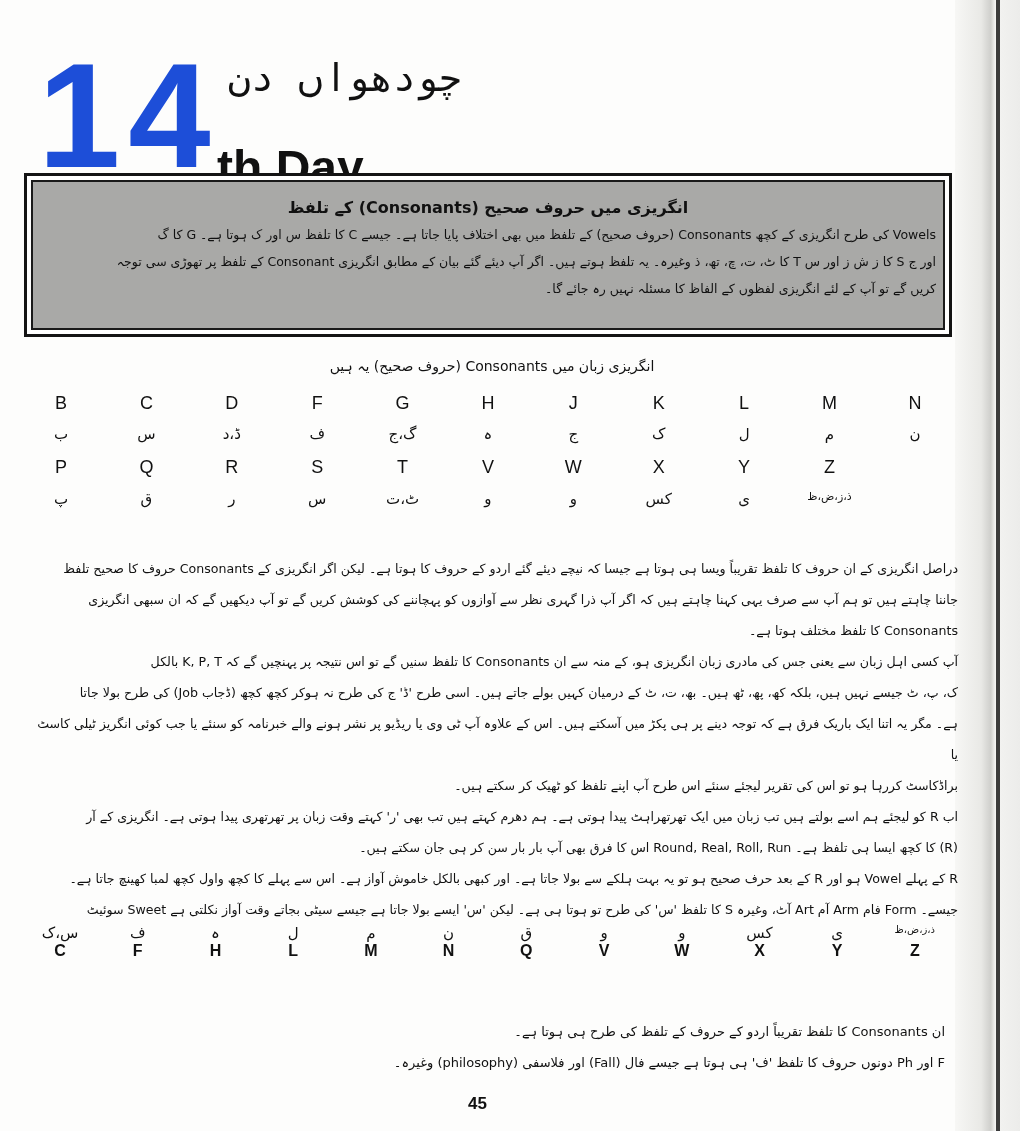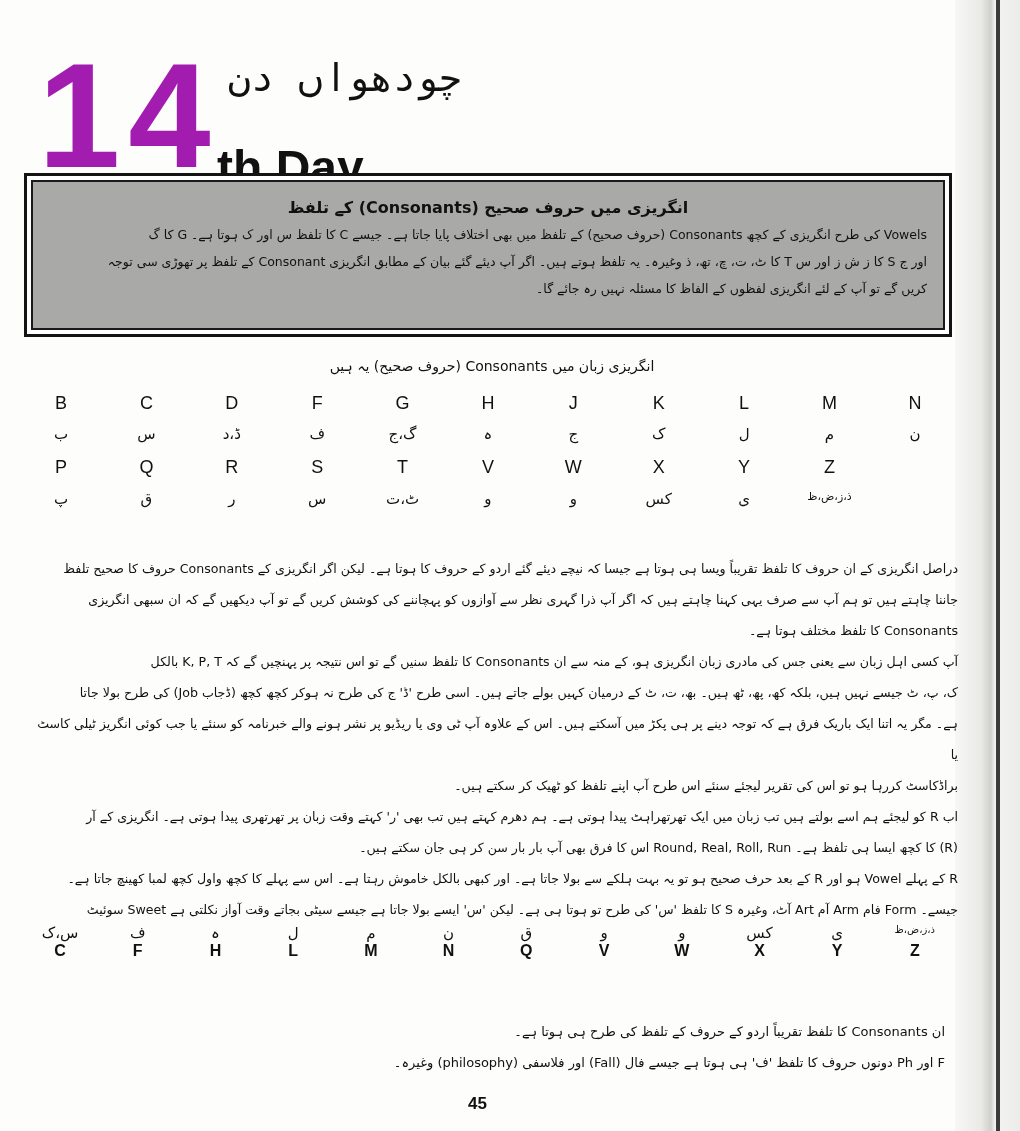--- a/index.html
+++ b/index.html
@@ -1,26 +1,26 @@
 <!DOCTYPE html>
 <html><head>
 <meta charset="utf-8">
 <style>
   html,body{margin:0;padding:0;}
   body{width:1020px;height:1131px;background:#fdfdfc;position:relative;overflow:hidden;font-family:"DejaVu Sans",sans-serif;color:#111;}
   .spine{position:absolute;left:955px;top:0;width:65px;height:1131px;background:linear-gradient(90deg,#f7f7f5 0%,#e9e9e6 40%,#cfcfcc 55%,#f3f3f1 62%,#ececea 100%);}
   .spine-line{position:absolute;left:996px;top:0;width:4px;height:1131px;background:#3b3b3b;}
   .header{position:absolute;left:38px;top:48px;}
-  .day-number{position:absolute;left:0;top:-6px;font-family:"Liberation Sans",sans-serif;font-weight:bold;font-size:148px;line-height:1;letter-spacing:8px;color:#a21caf;}
+  .day-number{position:absolute;left:0;top:-6px;font-family:"Liberation Sans",sans-serif;font-weight:bold;font-size:148px;line-height:1;letter-spacing:8px;color:#1d4ed8;}
   .day-urdu{position:absolute;left:190px;top:14px;font-family:Liberation Mono, monospace;font-size:38px;line-height:1;direction:rtl;white-space:nowrap;}
   .day-en{position:absolute;left:179px;top:64px;font-family:"Liberation Sans",sans-serif;font-weight:bold;font-size:48px;line-height:1;white-space:nowrap;margin-top:32px;}
   .box-outer{position:absolute;left:24px;top:173px;width:922px;height:158px;border:3px solid #141414;background:#fff;}
   .box-inner{position:absolute;left:4px;top:4px;right:4px;bottom:4px;border:2px solid #1a1a1a;background:#a9a9a7;}
   .box-title{text-align:center;font-size:16px;font-weight:bold;margin-top:16px;direction:rtl;}
-  .box-body{direction:rtl;text-align:right;font-size:12.5px;line-height:27px;padding:4px 16px 0 14px;}
+  .box-body{direction:rtl;text-align:right;font-size:12.5px;line-height:27px;padding:4px 7px 0 14px;}
   .subhead{position:absolute;left:0;width:960px;top:358px;text-align:center;font-size:14px;direction:rtl;margin-left:12px;}
   .grid{position:absolute;left:38px;width:900px;display:flex;justify-content:space-between;}
   .grid .cell{width:46px;text-align:center;}
   .latin{font-family:"Liberation Sans",sans-serif;font-size:18px;}
   .urdu{font-size:15px;direction:rtl;}
   .para{position:absolute;left:28px;width:930px;direction:rtl;text-align:right;font-size:12.6px;line-height:31px;}
   .grid2{position:absolute;left:40px;width:895px;display:flex;justify-content:space-between;}
   .grid2 .cell{width:40px;text-align:center;}
   .grid2 .latin{font-size:16px;font-weight:bold;}
   .note{position:absolute;right:75px;direction:rtl;text-align:right;font-size:13px;}
@@ -107,21 +107,21 @@
 <div class="para" style="top:553px;">
   <div>دراصل انگریزی کے ان حروف کا تلفظ تقریباً ویسا ہی ہوتا ہے جیسا کہ نیچے دیئے گئے اردو کے حروف کا ہوتا ہے۔ لیکن اگر انگریزی کے Consonants حروف کا صحیح تلفظ</div>
   <div>جاننا چاہتے ہیں تو ہم آپ سے صرف یہی کہنا چاہتے ہیں کہ اگر آپ ذرا گہری نظر سے آوازوں کو پہچاننے کی کوشش کریں گے تو آپ دیکھیں گے کہ ان سبھی انگریزی</div>
   <div>Consonants کا تلفظ مختلف ہوتا ہے۔</div>
   <div>آپ کسی اہل زبان سے یعنی جس کی مادری زبان انگریزی ہو، کے منہ سے ان Consonants کا تلفظ سنیں گے تو اس نتیجہ پر پہنچیں گے کہ K, P, T بالکل</div>
   <div>ک، پ، ٹ جیسے نہیں ہیں، بلکہ کھ، پھ، ٹھ ہیں۔ بھ، ت، ٹ کے درمیان کہیں بولے جاتے ہیں۔ اسی طرح 'ڈ' ج کی طرح نہ ہوکر کچھ کچھ (ڈجاب Job) کی طرح بولا جاتا</div>
   <div>ہے۔ مگر یہ اتنا ایک باریک فرق ہے کہ توجہ دینے پر ہی پکڑ میں آسکتے ہیں۔ اس کے علاوہ آپ ٹی وی یا ریڈیو پر نشر ہونے والے خبرنامہ کو سنئے یا جب کوئی انگریز ٹیلی کاسٹ یا</div>
   <div>براڈکاسٹ کررہا ہو تو اس کی تقریر لیجئے سنئے اس طرح آپ اپنے تلفظ کو ٹھیک کر سکتے ہیں۔</div>
   <div>اب R کو لیجئے ہم اسے بولتے ہیں تب زبان میں ایک تھرتھراہٹ پیدا ہوتی ہے۔ ہم دھرم کہتے ہیں تب بھی 'ر' کہتے وقت زبان پر تھرتھری پیدا ہوتی ہے۔ انگریزی کے آر</div>
   <div>(R) کا کچھ ایسا ہی تلفظ ہے۔ Round, Real, Roll, Run اس کا فرق بھی آپ بار بار سن کر ہی جان سکتے ہیں۔</div>
-  <div>R کے پہلے Vowel ہو اور R کے بعد حرف صحیح ہو تو یہ بہت ہلکے سے بولا جاتا ہے۔ اور کبھی بالکل خاموش رہتا ہے۔ اس سے پہلے کا کچھ واول کچھ لمبا کھینچ جاتا ہے۔</div>
+  <div>R کے پہلے Vowel ہو اور R کے بعد حرف صحیح ہو تو یہ بہت ہلکے سے بولا جاتا ہے۔ اور کبھی بالکل خاموش آواز ہے۔ اس سے پہلے کا کچھ واول کچھ لمبا کھینچ جاتا ہے۔</div>
   <div>جیسے۔ Form فام Arm آم Art آٹ، وغیرہ S کا تلفظ 'س' کی طرح تو ہوتا ہی ہے۔ لیکن 'س' ایسے بولا جاتا ہے جیسے سیٹی بجاتے وقت آواز نکلتی ہے Sweet سوئیٹ</div>
 </div>
 
 <div class="grid2" style="top:942px;">
   <span class="cell latin">C</span>
   <span class="cell latin">F</span>
   <span class="cell latin">H</span>
   <span class="cell latin">L</span>
   <span class="cell latin">M</span>
   <span class="cell latin">N</span>

